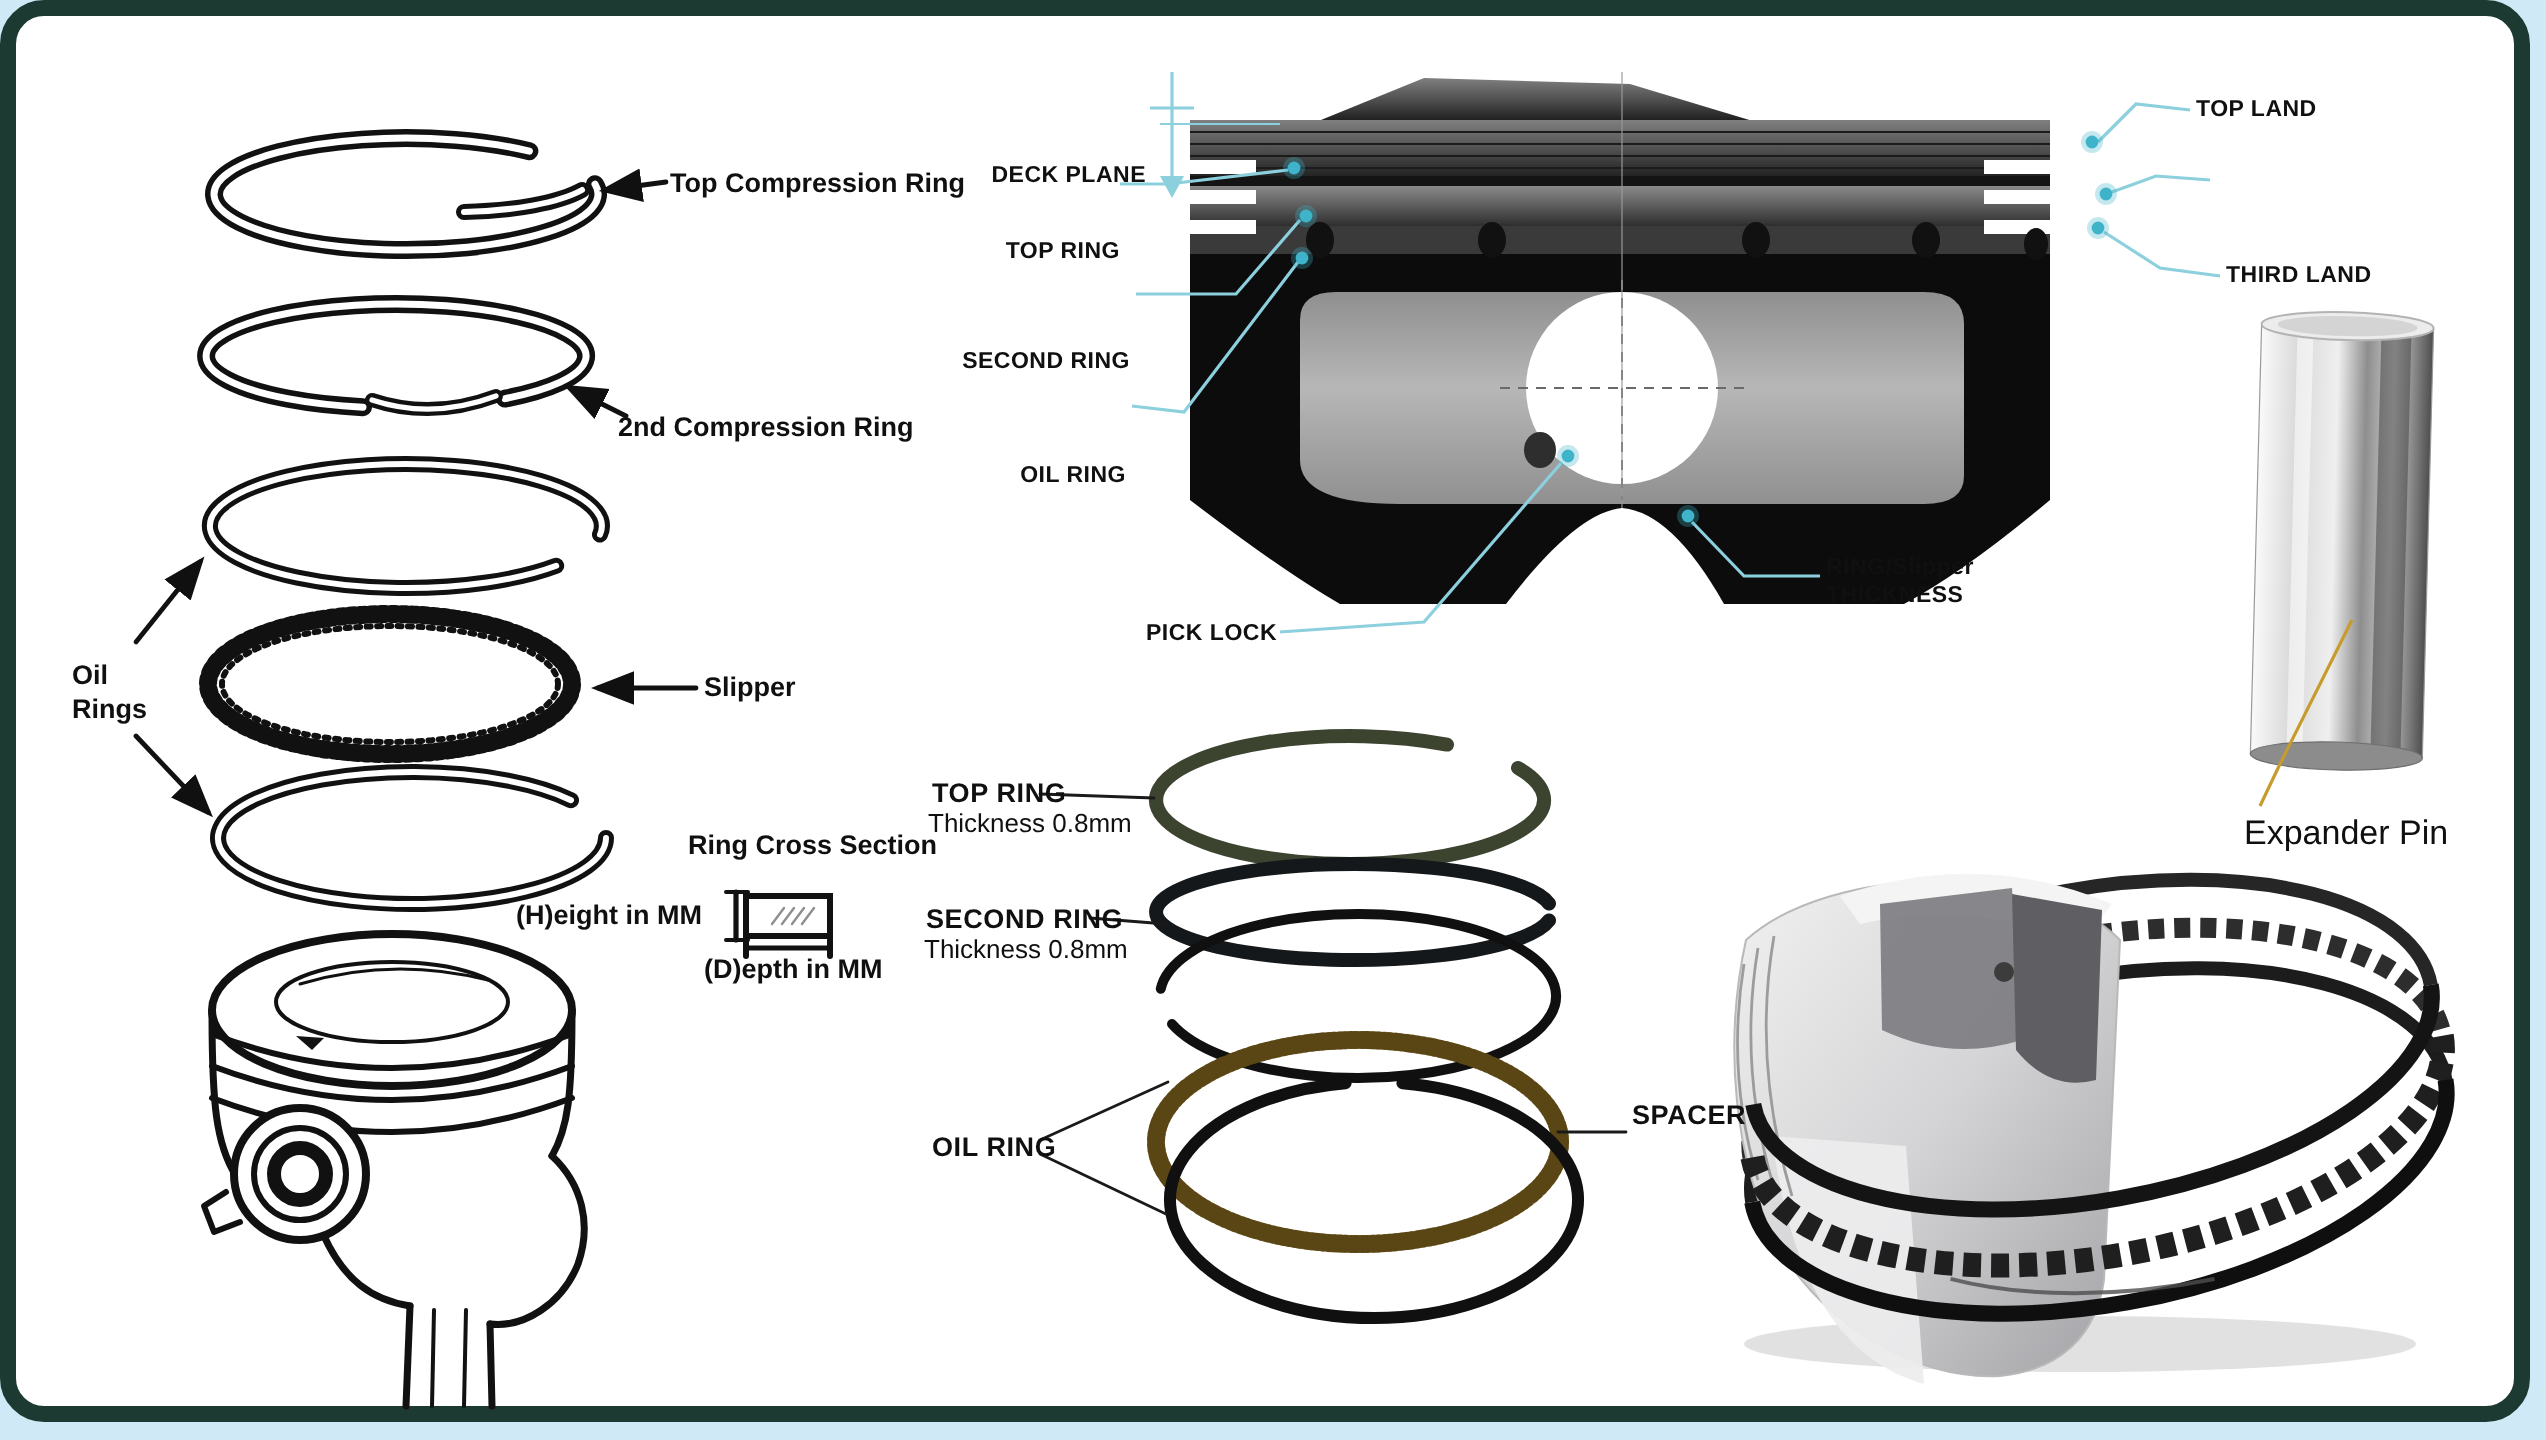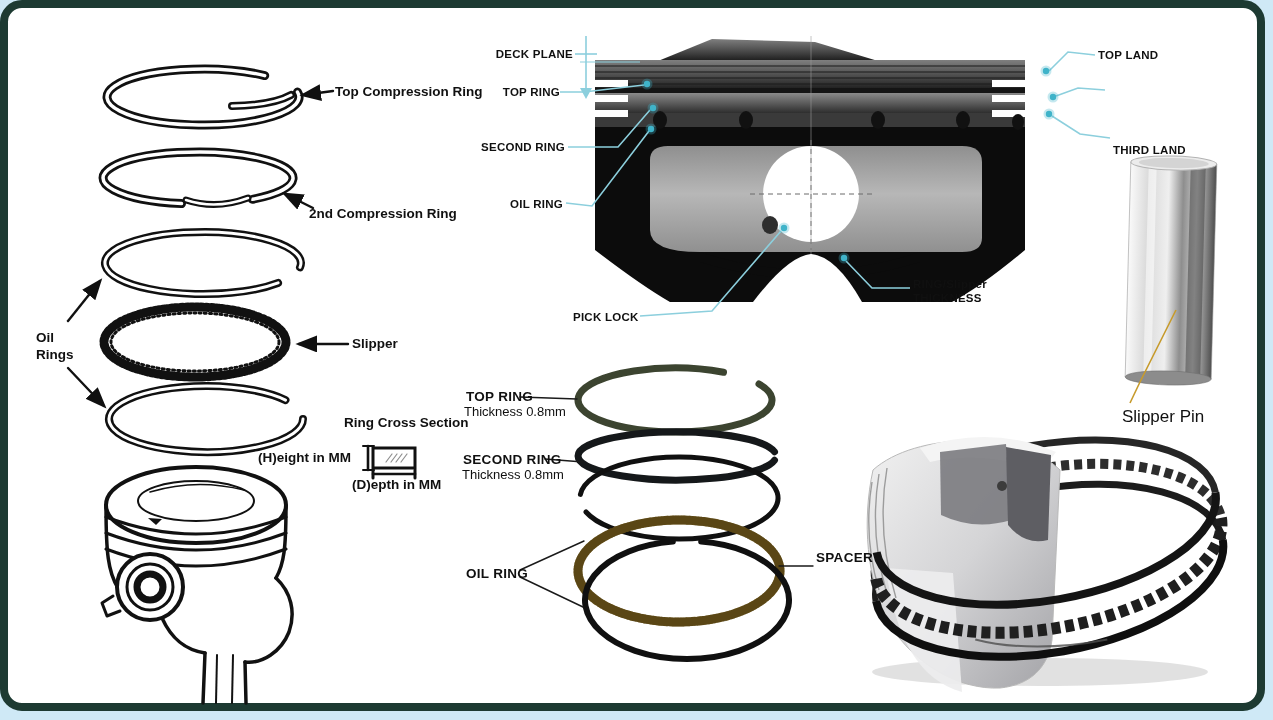--- a/index.html
+++ b/index.html
@@ -9,21 +9,21 @@
          background:#ffffff;border:8px solid #1d3a32;border-radius:22px;}
   .art{position:absolute;left:0;top:0;width:1273px;height:720px;}
   .lbl{position:absolute;color:#101010;white-space:nowrap;}
   .ml{white-space:pre-line;}
   .b13{font-weight:700;font-size:13.5px;line-height:1.25;}
   .c11{font-weight:700;font-size:11.5px;line-height:1.22;letter-spacing:.25px;}
   .rs14{font-weight:600;font-size:13.5px;letter-spacing:.3px;}
   .r13{font-weight:400;font-size:13px;}
   .g17{font-weight:400;font-size:17px;}
   .ctr{text-align:left;}
-  .ra{text-align:right;}
+  .ra{text-align:right;margin-top:34px;}
 </style>
 </head>
 <body>
 
 <div class="stage">
   <div class="panel"></div>
 
   <svg class="art" viewBox="0 0 1273 720">
     <defs>
       <marker id="ah" markerWidth="9" markerHeight="8" refX="7.5" refY="3.5" orient="auto">
@@ -279,25 +279,25 @@
   <div class="lbl b13" style="left:344px;top:415px">Ring Cross Section</div>
   <div class="lbl b13" style="left:258px;top:450px">(H)eight in MM</div>
   <div class="lbl b13" style="left:352px;top:477px">(D)epth in MM</div>
 
   <div class="lbl c11 ra" style="left:488px;top:47px;width:85px">DECK PLANE</div>
   <div class="lbl c11 ra" style="left:488px;top:85px;width:72px">TOP RING</div>
   <div class="lbl c11 ra" style="left:470px;top:140px;width:95px">SECOND RING</div>
   <div class="lbl c11 ra" style="left:495px;top:197px;width:68px">OIL RING</div>
   <div class="lbl c11" style="left:573px;top:310px">PICK LOCK</div>
   <div class="lbl c11" style="left:1098px;top:48px">TOP LAND</div>
-  <div class="lbl c11" style="left:1113px;top:143px">THIRD LAND</div>
+  <div class="lbl c11" style="left:1113px;top:131px">THIRD LAND</div>
   <div class="lbl c11 ml" style="left:913px;top:277px">RING/Slipper
 THICKNESS</div>
 
   <div class="lbl rs14" style="left:466px;top:389px">TOP RING</div>
   <div class="lbl r13" style="left:464px;top:404px">Thickness 0.8mm</div>
   <div class="lbl rs14" style="left:463px;top:452px">SECOND RING</div>
   <div class="lbl r13" style="left:462px;top:467px">Thickness 0.8mm</div>
   <div class="lbl rs14" style="left:466px;top:566px">OIL RING</div>
   <div class="lbl rs14" style="left:816px;top:550px">SPACER</div>
 
-  <div class="lbl g17" style="left:1122px;top:407px">Slipper Pin</div>
+  <div class="lbl g17" style="left:1122px;top:407px">Expander Pin</div>
 </div>
 
 </body></html>

